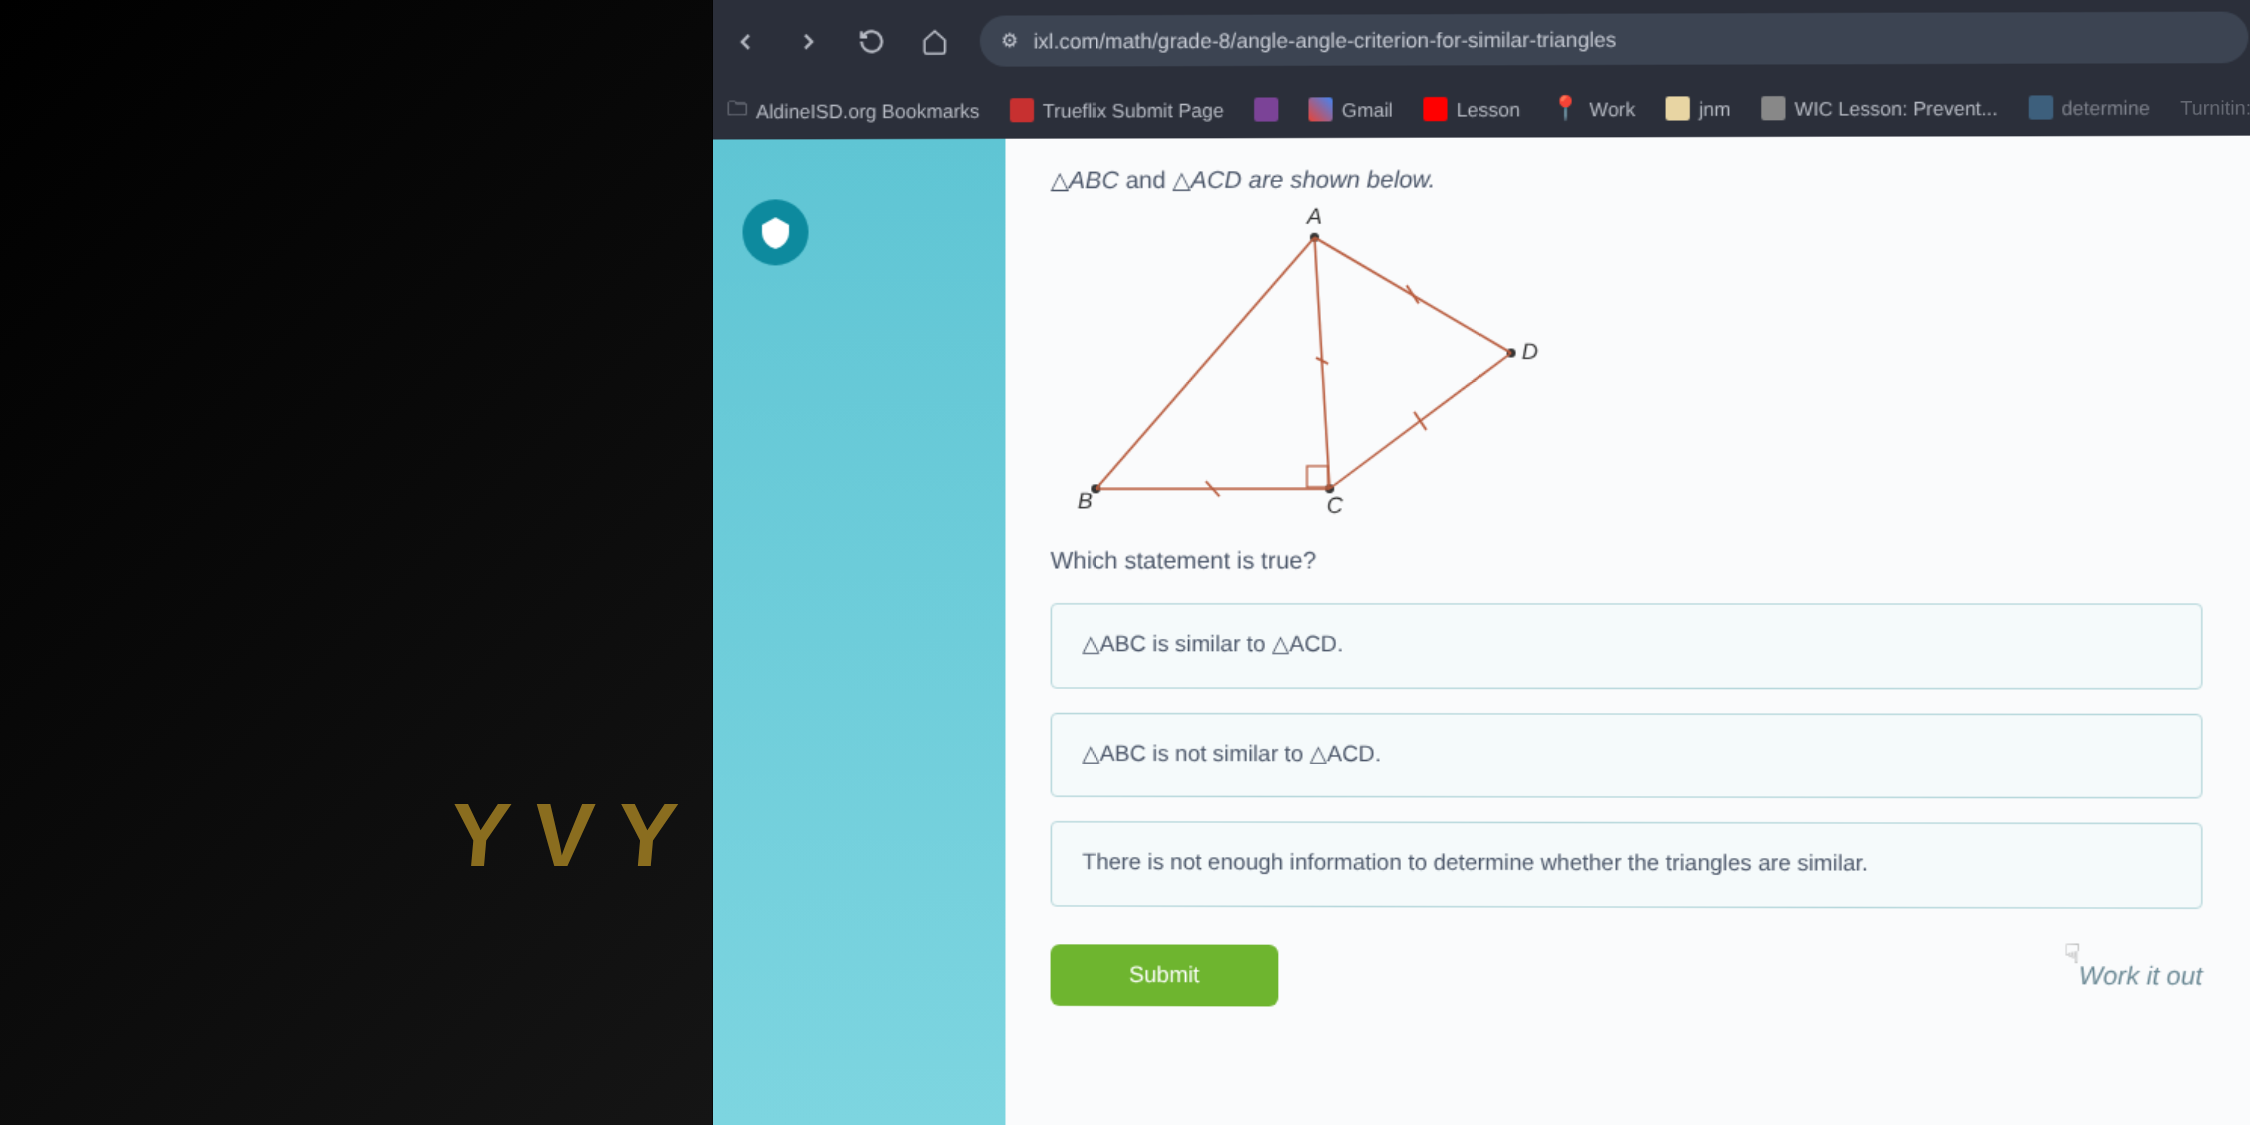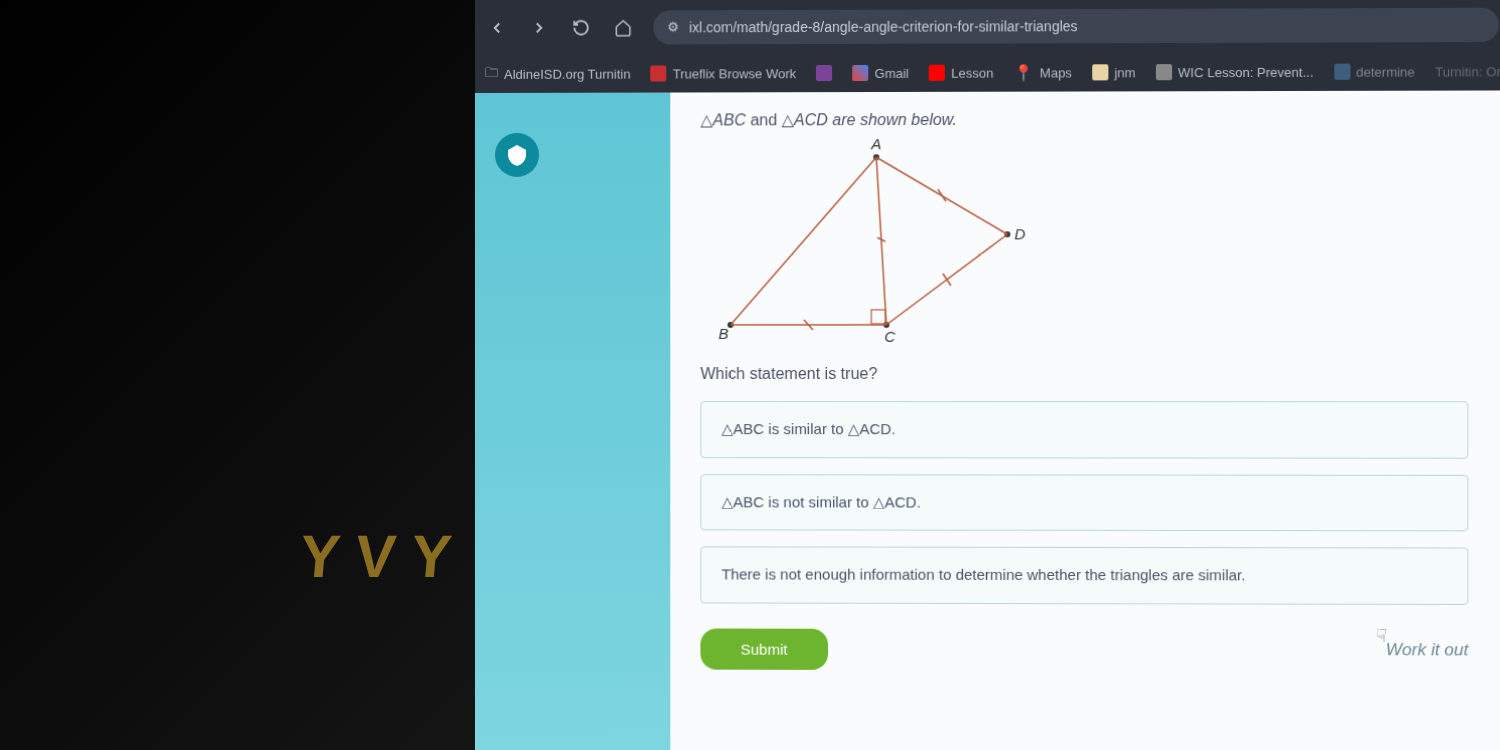--- a/index.html
+++ b/index.html
@@ -38,21 +38,21 @@
 
 .figure-area { width: 330px; height: 210px; position: relative; margin: 10px 0 15px 0; }
 .figure-area svg { width: 100%; height: 100%; }
 .pt-label { position: absolute; font-style: italic; font-size: 15px; color: #333; }
 
 .question { color: #4a5568; font-size: 16px; margin: 15px 0 18px 0; }
 
 .option { border: 1px solid #b8d8dc; background: #f5fafb; border-radius: 4px; padding: 16px 20px; margin-bottom: 16px; color: #4a5568; font-size: 15px; cursor: pointer; line-height: 1.5; }
 
 .bottom-row { display: flex; align-items: center; gap: 40px; margin-top: 25px; }
-.submit-btn { background: #6eb52f; color: #fff; border: none; border-radius: 16px; padding: 12px 40px; font-size: 15px; cursor: pointer; }
+.submit-btn { background: #6eb52f; color: #fff; border: none; border-radius: 6px; padding: 12px 52px; font-size: 15px; cursor: pointer; }
 .work-it { margin-left: auto; color: #6b8995; font-size: 17px; font-style: italic; }
 
 .cursor-hand { position: absolute; right: 120px; top: 530px; font-size: 18px; color: #888; pointer-events: none; }
 </style>
 </head>
 <body>
 
 <div class="dark-left">
   <div class="yvy">Y
 V
@@ -85,40 +85,40 @@
     </div>
     <div class="url-bar">
       <span class="url-icon">⚙</span>
       <span>ixl.com/math/grade-8/angle-angle-criterion-for-similar-triangles</span>
     </div>
   </div>
 
   <div class="bookmarks-bar">
     <div class="bookmark">
       <span class="bm-folder">🗀</span>
-      <span>AldineISD.org Turnitin</span>
+      <span>AldineISD.org Bookmarks</span>
     </div>
     <div class="bookmark">
       <span class="bm-icon bm-red"></span>
-      <span>Trueflix Browse Work</span>
+      <span>Trueflix Submit Page</span>
     </div>
     <div class="bookmark">
       <span class="bm-icon bm-purple"></span>
     </div>
     <div class="bookmark">
       <span class="bm-icon bm-gmail"></span>
       <span>Gmail</span>
     </div>
     <div class="bookmark">
       <span class="bm-icon bm-yt"></span>
       <span>Lesson</span>
     </div>
     <div class="bookmark">
       <span class="bm-maps">📍</span>
-      <span>Maps</span>
+      <span>Work</span>
     </div>
     <div class="bookmark">
       <span class="bm-icon bm-jnm"></span>
       <span>jnm</span>
     </div>
     <div class="bookmark">
       <span class="bm-icon bm-wic"></span>
       <span>WIC Lesson: Prevent...</span>
     </div>
     <div class="bookmark" style="opacity:0.6">

